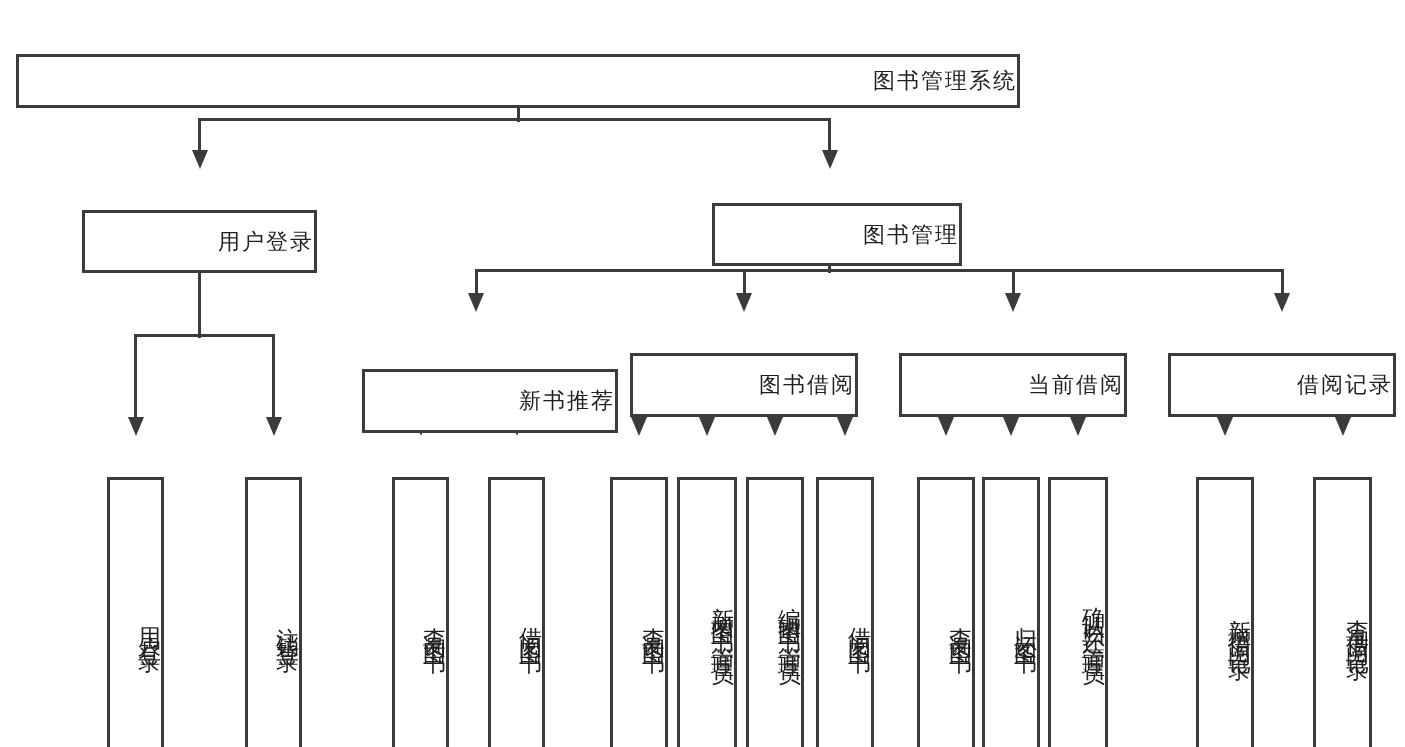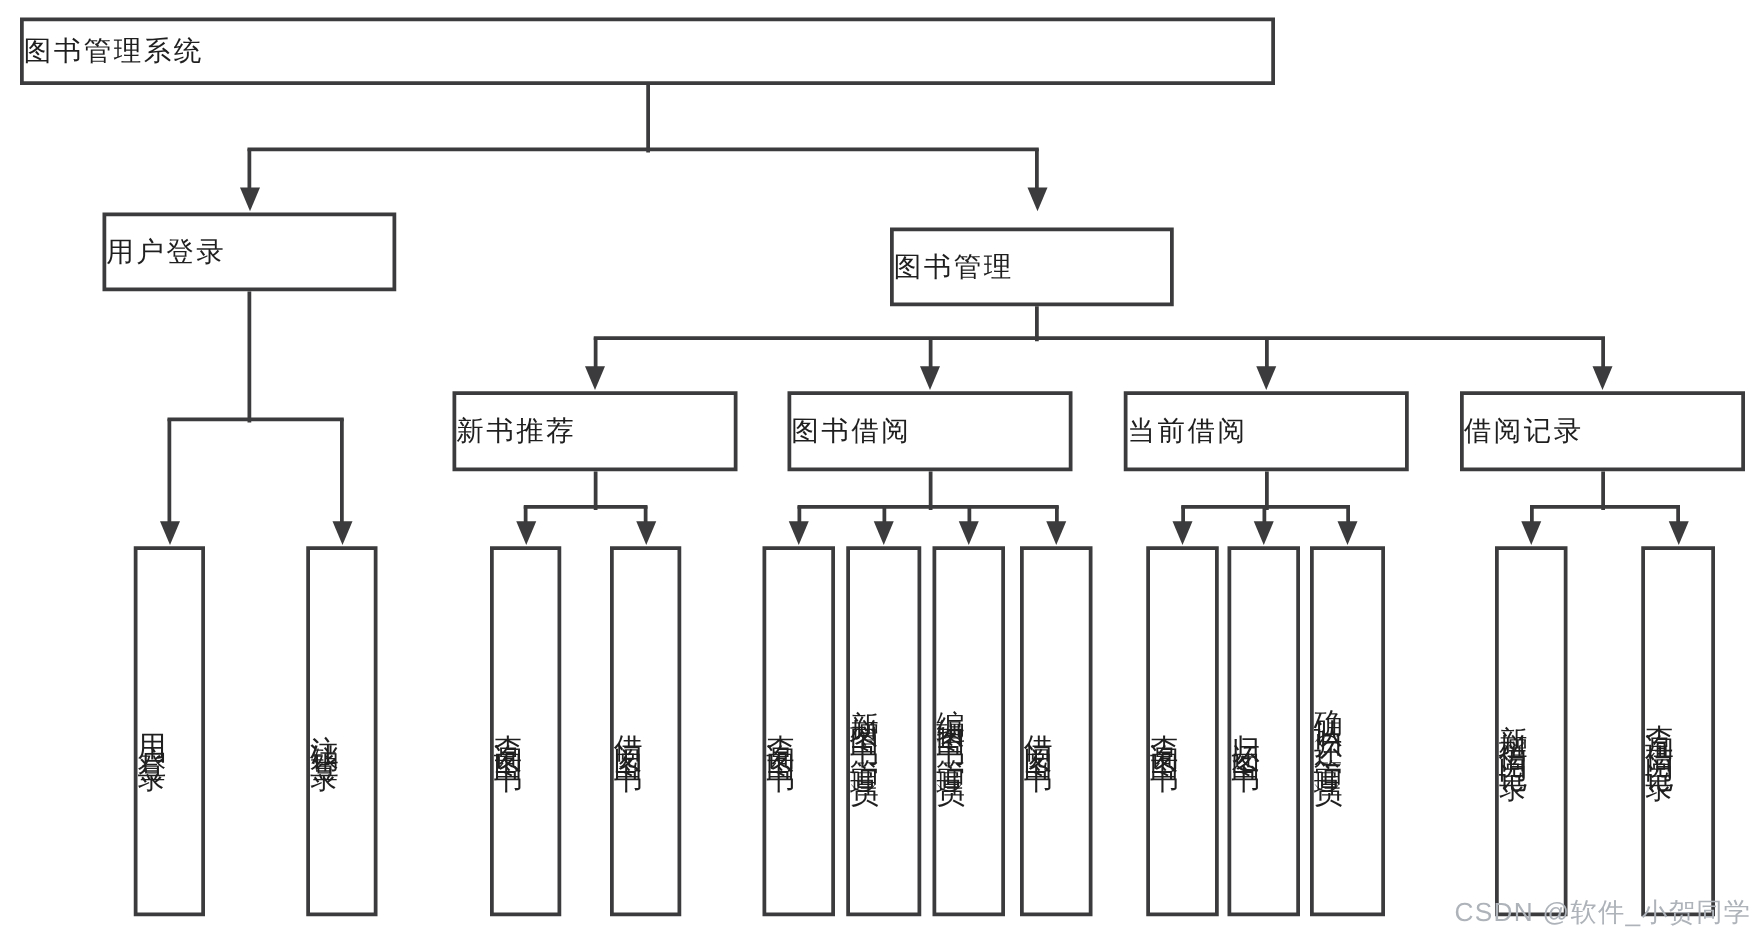--- a/index.html
+++ b/index.html
@@ -10,22 +10,23 @@
   }
   html,body{margin:0;padding:0;background:#fff;}
   body{font-family:"Liberation Sans","DejaVu Sans",sans-serif;}
   #canvas{
     position:relative;width:1405px;height:747px;
     background:var(--bg);overflow:hidden;
   }
   .node{
     position:absolute;box-sizing:border-box;
     border:3px solid var(--line);background:var(--bg);
-    display:flex;align-items:center;justify-content:flex-start;
+    display:flex;align-items:center;justify-content:flex-end;
     color:var(--text);
+    margin-top:40px;
   }
   .node.h span{
     font-size:22px;letter-spacing:2px;white-space:nowrap;
   }
   .node.v{top:437px;height:296px;}
   .node.v span{
     writing-mode:vertical-rl;text-orientation:mixed;
     font-size:23px;letter-spacing:8px;line-height:1;
     white-space:nowrap;
   }
@@ -102,25 +103,25 @@
       <div class="ar" style="left: 1334.5px; top: 417px;"></div>
     </div>
 
   <div class="node h" style="left:16px;top:14px;width:1004px;height:54px">
     <span>图书管理系统</span>
   </div>
 
   <div class="node h" style="left:82px;top:170px;width:235px;height:63px">
     <span>用户登录</span>
   </div>
-  <div class="node h" style="left:712px;top:182px;width:227px;height:63px">
+  <div class="node h" style="left:712px;top:163px;width:250px;height:63px">
     <span>图书管理</span>
   </div>
 
-  <div class="node h" style="left:362px;top:313px;width:228px;height:64px">
+  <div class="node h" style="left:362px;top:329px;width:256px;height:64px">
     <span>新书推荐</span>
   </div>
   <div class="node h" style="left:899px;top:313px;width:228px;height:64px">
     <span>当前借阅</span>
   </div>
   <div class="node h" style="left:630px;top:313px;width:228px;height:64px">
     <span>图书借阅</span>
   </div>
   <div class="node h" style="left:1168px;top:313px;width:228px;height:64px">
     <span>借阅记录</span>
@@ -163,14 +164,13 @@
     <span>确认归还（管理员）</span>
   </div>
 
   <div class="node v" style="left:1196px;width:58px">
     <span>新增借阅记录</span>
   </div>
   <div class="node v" style="left:1313px;width:59px">
     <span>查询借阅记录</span>
   </div>
 
-  <div id="watermark">CSDN @软件_小贺同学</div>
 </div>
 
 </body></html>

